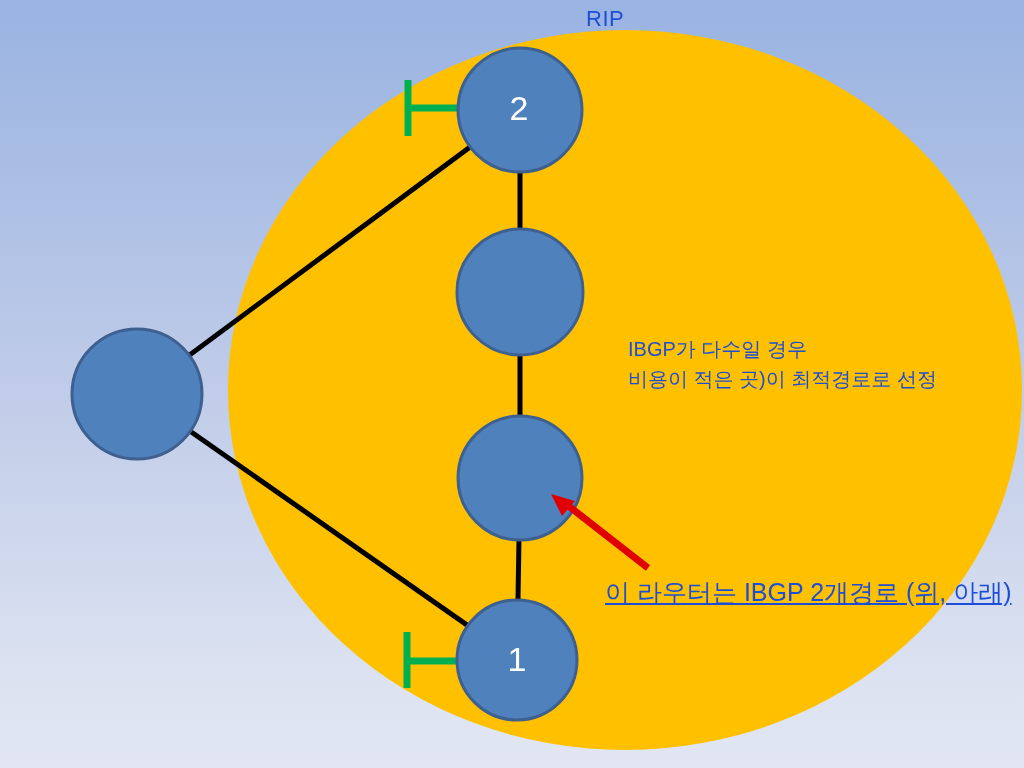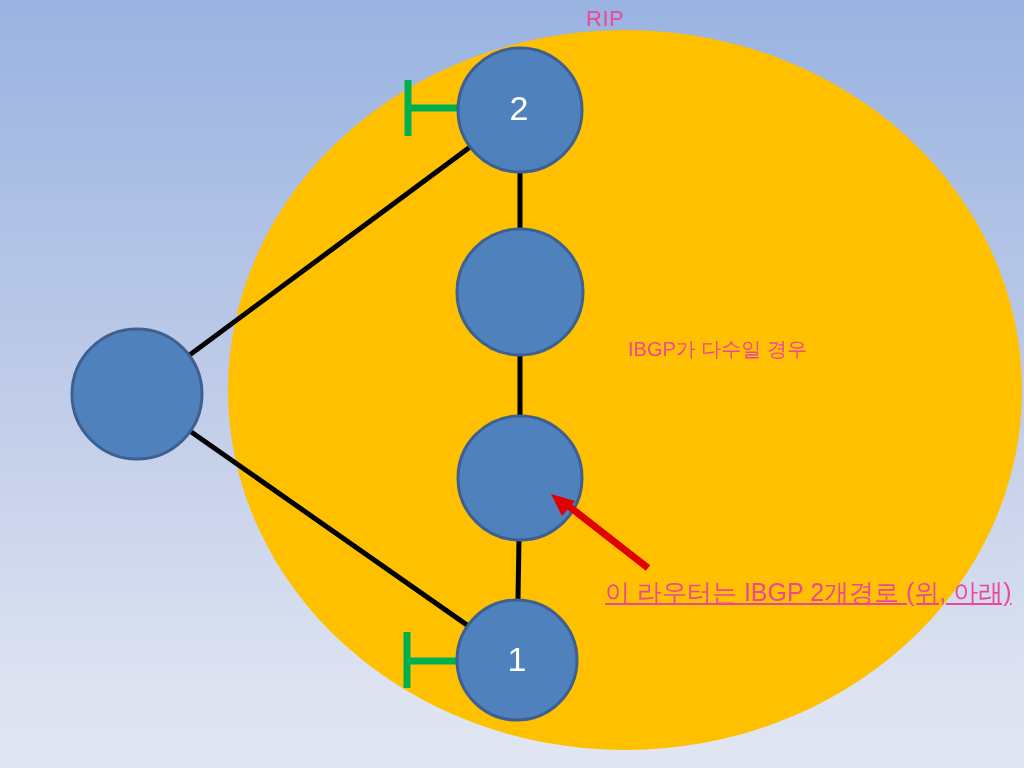--- a/index.html
+++ b/index.html
@@ -3,21 +3,21 @@
 <meta charset="utf-8">
 <style>
   * { margin: 0; padding: 0; box-sizing: border-box; }
   html, body { width: 1024px; height: 768px; overflow: hidden; }
   body {
     position: relative;
     font-family: "Liberation Sans", "DejaVu Sans", sans-serif;
     background: linear-gradient(to bottom, #99B3E1 0%, #C3CEE9 55%, #DDE3F1 90%, #E2E6F3 100%);
   }
   .canvas { position: absolute; left: 0; top: 0; }
-  .overlay { position: absolute; color: #ec4899; white-space: nowrap; }
+  .overlay { position: absolute; color: #1d4ed8; white-space: nowrap; }
   .as-label { left: 586px; top: 6px; font-size: 22px; letter-spacing: 0.5px; }
   .note-multipath { left: 628px; top: 334px; font-size: 20px; line-height: 30px; }
   .note-router { left: 605px; top: 576px; font-size: 25px; text-decoration: underline; }
   .node-label {
     position: absolute; color: #FFFFFF; font-size: 34px;
     transform: translate(-50%, -54%);
   }
   .node-label.n2 { left: 519px; top: 110px; }
   .node-label.n1 { left: 517px; top: 661px; }
 </style>
@@ -58,15 +58,16 @@
 </svg>
 
 <div class="overlay as-label">RIP</div>
 
 <div class="node-label n2">2</div>
 
 <div class="node-label n1">1</div>
 
 <div class="overlay note-multipath">
   <div>IBGP가 다수일 경우</div>
+  <div>비용이 적은 곳)이 최적경로로 선정</div>
 </div>
 
 <div class="overlay note-router">이 라우터는 IBGP 2개경로 (위, 아래)</div>
 
 </body></html>

